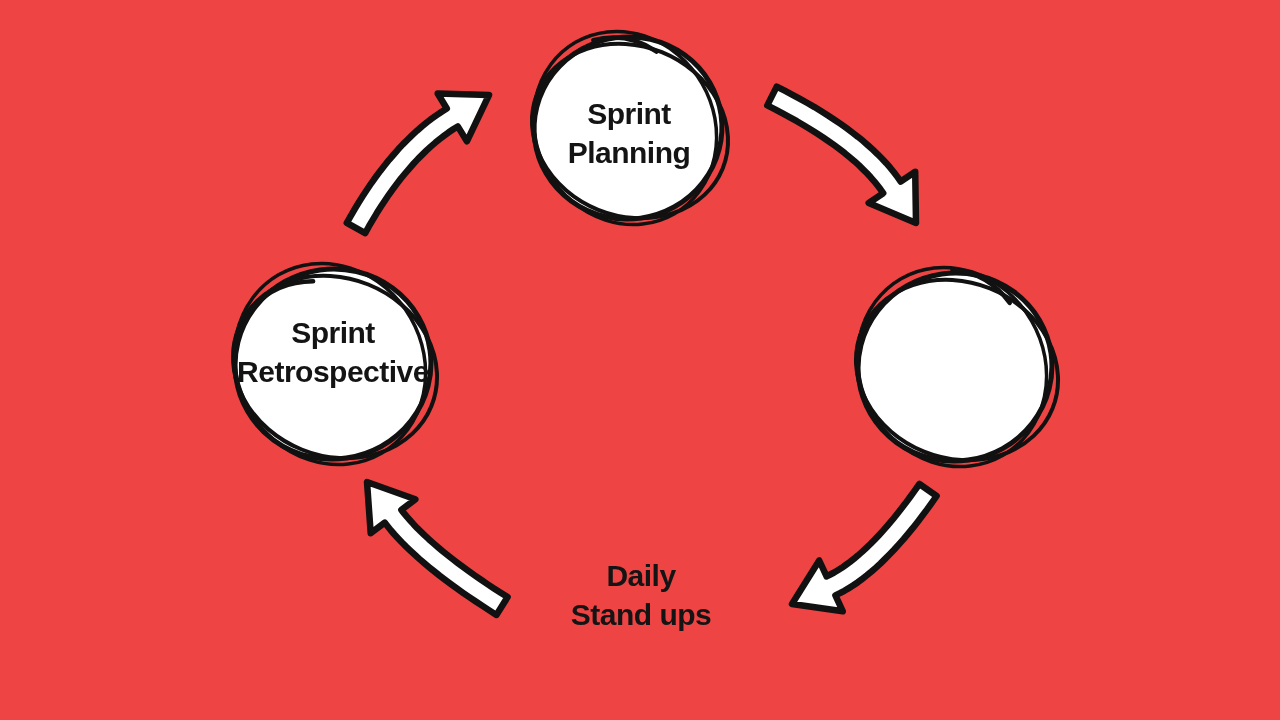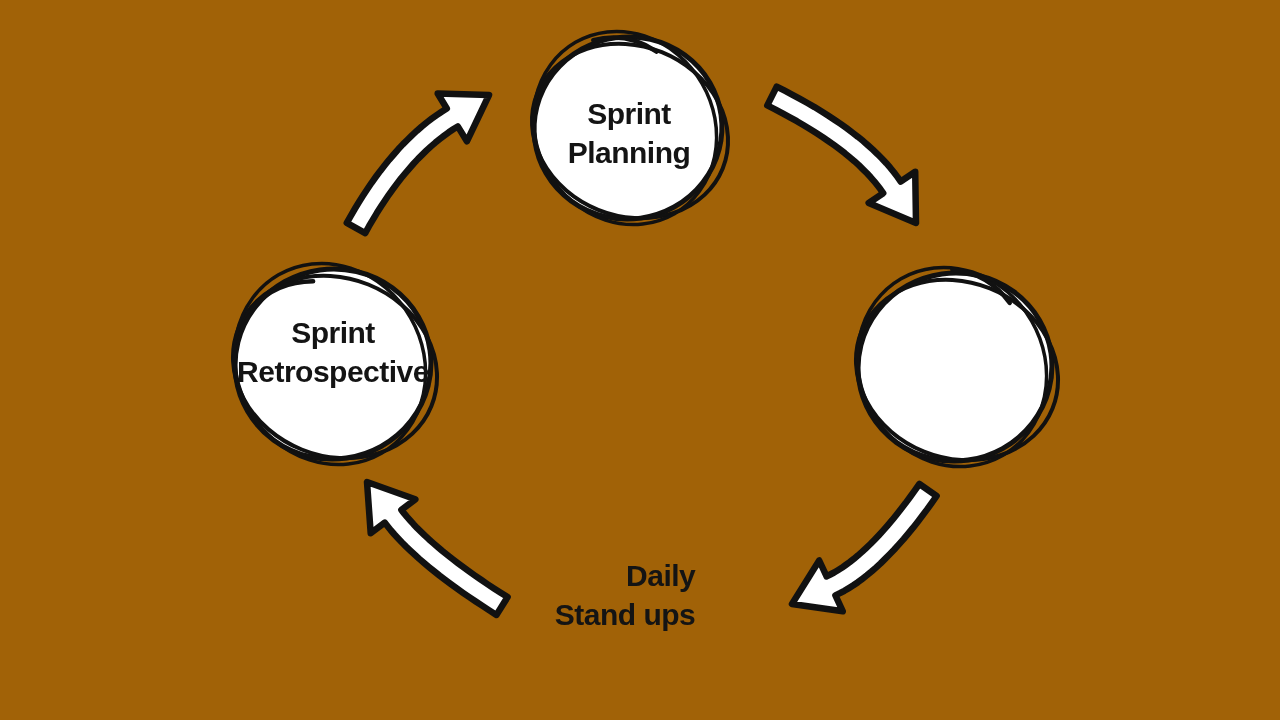--- a/index.html
+++ b/index.html
@@ -1,40 +1,40 @@
 <!DOCTYPE html>
 <html><head>
 <meta charset="utf-8">
 <style>
   html, body { margin: 0; padding: 0; }
   .stage {
     position: relative;
     width: 1280px;
     height: 720px;
-    background: #a16207;
+    background: #ef4444;
     overflow: hidden;
     font-family: "Liberation Sans", "DejaVu Sans", sans-serif;
   }
   .stage svg { position: absolute; left: 0; top: 0; }
   .lbl {
     position: absolute;
     transform: translate(-50%, -50%);
     width: max-content;
     text-align: center;
     white-space: pre-line;
     font-weight: 700;
     font-size: 30px;
     line-height: 39px;
     letter-spacing: -0.5px;
     color: #141414;
   }
   .lbl-planning { left: 629px; top: 133px; }
   .lbl-start    { left: 953px; top: 364px; }
   .lbl-retro    { left: 333px; top: 352px; }
-  .lbl-daily    { left: 625px; top: 595px; text-align: right; }
+  .lbl-daily    { left: 641px; top: 595px; }
 </style>
 </head>
 <body>
 
 <div class="stage">
 
   <svg width="1280" height="720" viewBox="0 0 1280 720">
     <g id="g-circle-planning" transform="translate(628,128)">
         <ellipse cx="0" cy="0" rx="94" ry="91" transform="translate(0,0) rotate(-8)" fill="#FFFFFF" stroke="#111111" stroke-width="5"></ellipse>
         <ellipse cx="0" cy="0" rx="100" ry="85" transform="translate(2,3) rotate(22)" fill="none" stroke="#111111" stroke-width="4"></ellipse>

